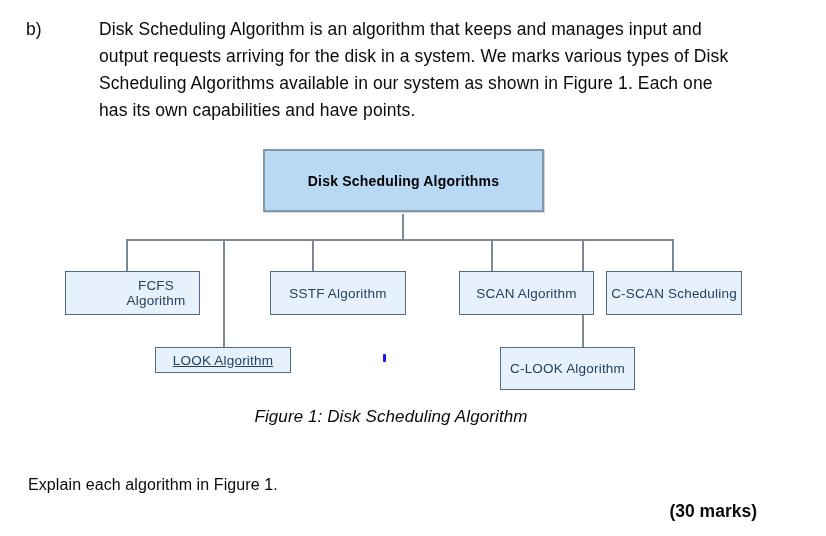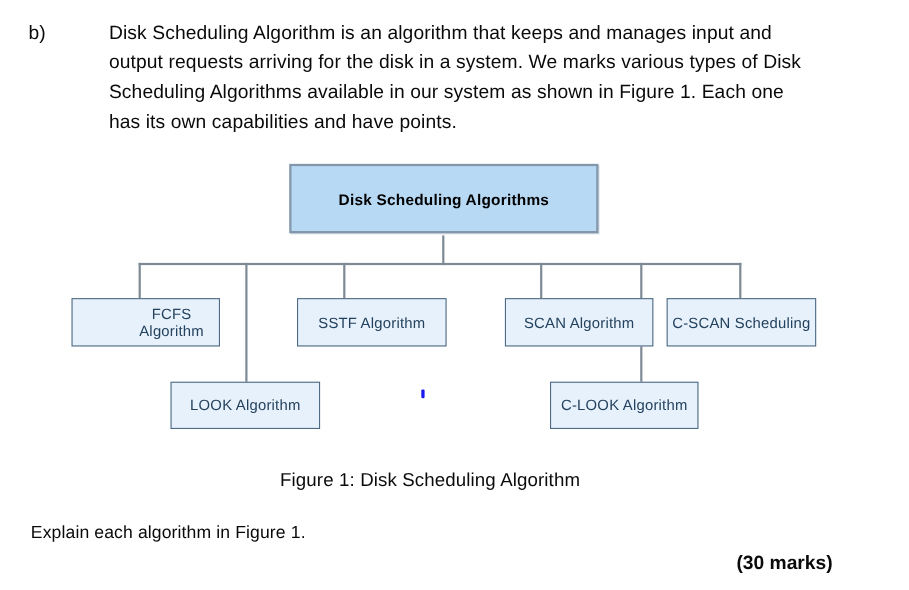--- a/index.html
+++ b/index.html
@@ -60,35 +60,35 @@
   .node-child {
     background: #e7f1fb;
     border: 1.5px solid #4e6a84;
     font-size: 13.5px; color: #24425e;
     letter-spacing: 0.2px;
   }
   .n-fcfs  { left: 65px;  top: 271px; width: 135px; height: 44px; padding-left: 47px; }
   .n-sstf  { left: 245px; top: 271px; width: 136px; height: 44px; margin-left: 25px; }
   .n-scan  { left: 426px; top: 271px; width: 135px; height: 44px; margin-left: 33px; }
   .n-cscan { left: 606px; top: 271px; width: 136px; height: 44px; }
-  .n-look  { left: 155px; top: 347px; width: 136px; height: 43px; }
+  .n-look  { left: 155px; top: 347px; width: 136px; height: 26px; text-decoration: underline; }
   .n-clook { left: 500px; top: 347px; width: 135px; height: 43px; }
 
   .cursor-mark {
     position: absolute; left: 383px; top: 354px;
     width: 3px; height: 8px;
     background: #1a1aee;
     border-radius: 1px;
   }
 
   
   .caption {
-    position: absolute; left: 0; top: 427px; width: 782px;
+    position: absolute; left: 0; top: 407px; width: 782px;
     text-align: center;
-    font-size: 17px; letter-spacing: 0.1px;
+    font-size: 17px; letter-spacing: 0.1px; font-style: italic;
   }
   .question {
     position: absolute; left: 28px; top: 476px;
     font-size: 16px; letter-spacing: 0.1px;
   }
   .marks {
     position: absolute; right: 69px; top: 501px;
     font-size: 17.5px; font-weight: bold; text-align: center;
   }
 </style>

